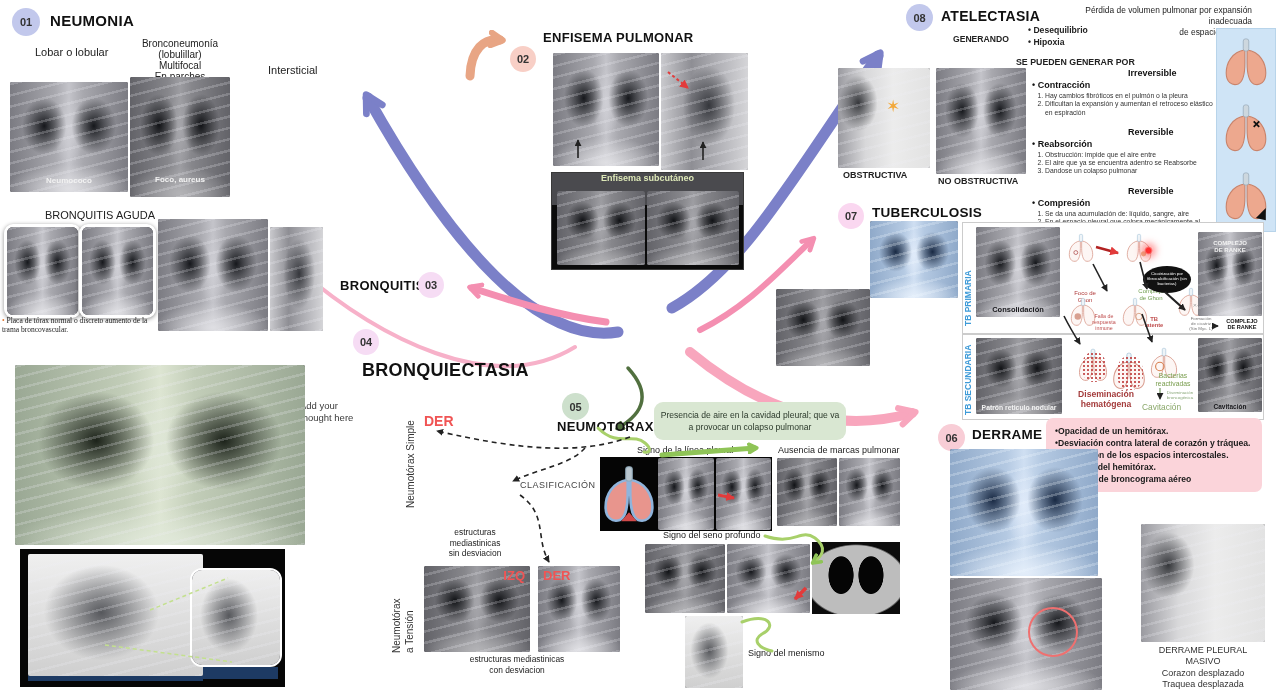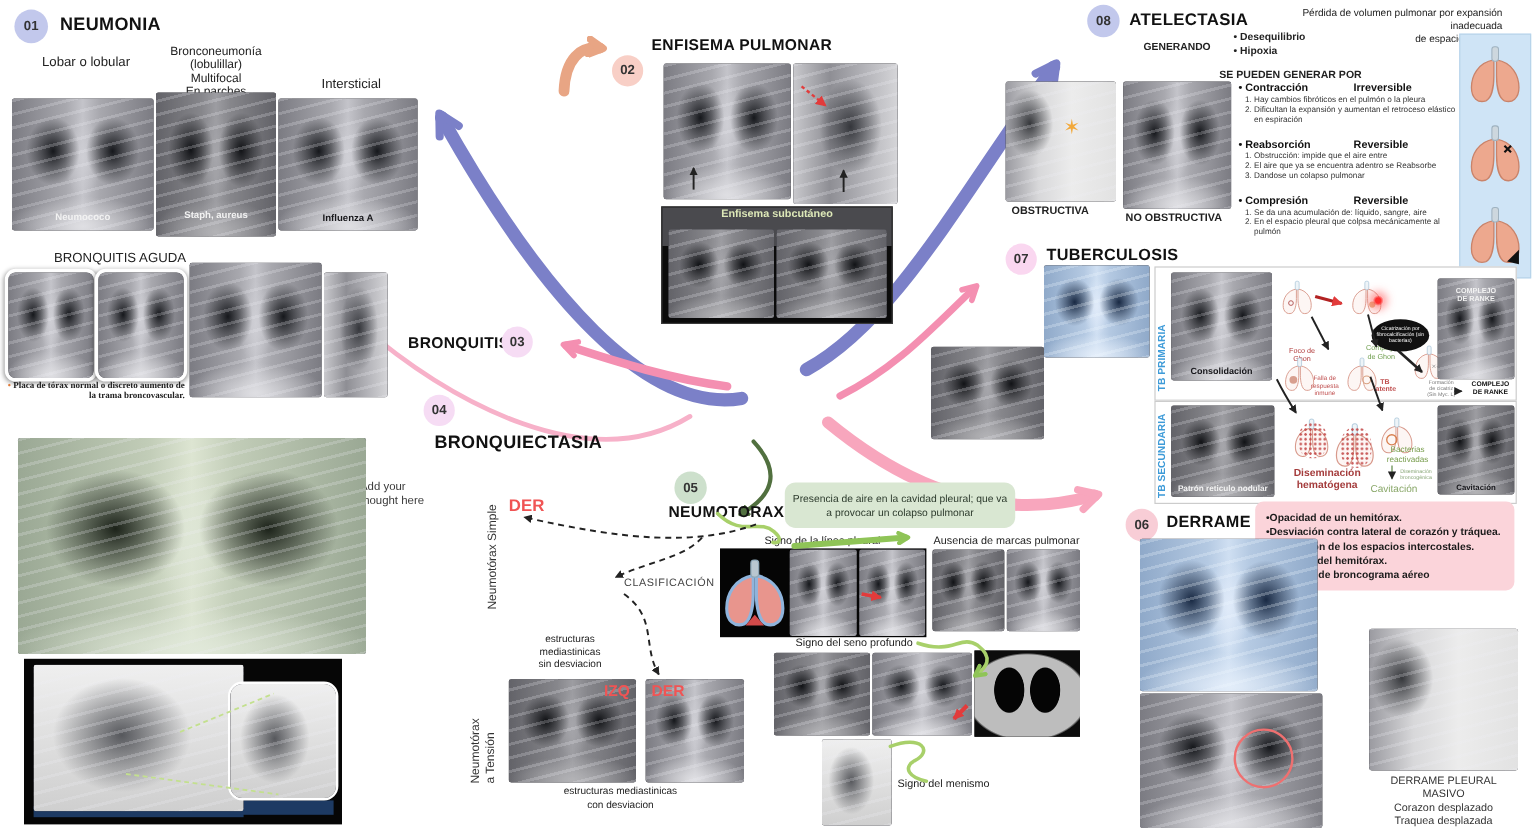--- a/index.html
+++ b/index.html
@@ -50,21 +50,21 @@
   .ct{position:absolute;background:#0a0a0a;overflow:hidden;z-index:2;}
   .ct::before{content:"";position:absolute;inset:0;background:
     radial-gradient(ellipse 24% 44% at 33% 46%, #050505 0 58%, transparent 61%),
     radial-gradient(ellipse 24% 44% at 67% 46%, #050505 0 58%, transparent 61%),
     radial-gradient(ellipse 84% 74% at 50% 54%, #bdbdbd 0 66%, #0c0c0c 69%);}
   .cap{position:absolute;left:0;right:0;text-align:center;font-weight:bold;z-index:3;}
   .cap--w{color:#f2f2f2;} .cap--b{color:#16161a;}
   .vert{writing-mode:vertical-rl;transform:rotate(180deg);z-index:2;}
   
   .mech-head{display:flex;font-weight:bold;font-size:9px;color:#111;}
-  .mech-head .nm{width:96px;} .mech-head .nm::before{content:"\2022  ";}
+  .mech-head .nm{width:96px;margin-top:12px;} .mech-head .nm::before{content:"\2022  ";}
   .mech ol{margin:2px 0 0 0;padding:0 0 0 13px;font-size:6.8px;line-height:1.22;color:#333;}
   .mech ol li{margin:0;}
   .pink-box{background:#fbd4da;border-radius:7px;padding:7px 9px;z-index:2;}
   .pink-box div{font-size:8.6px;font-weight:bold;color:#1a1a1a;line-height:1.4;}
   .pink-box div::before{content:"\2022 ";}
   .green-box{background:#d9e7d2;border-radius:9px;z-index:2;display:flex;align-items:center;
              justify-content:center;text-align:center;font-size:8.6px;color:#2c3a2c;line-height:1.45;}
   .speck{background-image:radial-gradient(#c04040 .8px, transparent 1.3px);background-size:4px 4px;
          opacity:.85;border-radius:45%;z-index:3;}
   .glow-dot{border-radius:50%;background:radial-gradient(circle,#ff2f2f 0 35%, rgba(255,47,47,.15) 80%);
@@ -179,40 +179,37 @@
 <div class="abs z2" style="left:35px;top:46px;font-size:11px;">Lobar o lobular</div>
 <div class="abs z2 pre" style="left:138px;top:38px;width:84px;font-size:10px;text-align:center;line-height:1.1;">Bronconeumonía
 (lobulillar)
 Multifocal
 En parches</div>
 <div class="abs z2" style="left:268px;top:64px;font-size:11px;">Intersticial</div>
 <div class="xr" style="left:10px;top:82px;width:118px;height:110px;">
   <span class="cap cap--w" style="bottom:7px;font-size:8px;">Neumococo</span>
 </div>
 <div class="xr xr--dark" style="left:130px;top:77px;width:100px;height:120px;">
-  <span class="cap cap--w" style="bottom:13px;font-size:8px;">Staph, aureus</span>
-</div>
-<div class="xr" style="left:232px;top:82px;width:116px;height:110px;">
-  <span class="cap cap--b" style="bottom:6px;font-size:8px;">Influenza A</span>
+  <span class="cap cap--w" style="bottom:13px;font-size:8px;">Foco, aureus</span>
 </div>
 
 <div class="abs z2" style="left:45px;top:209px;font-size:11px;color:#222;">BRONQUITIS AGUDA</div>
 <div class="xr xr--round" style="left:4px;top:224px;width:71px;height:88px;"></div>
 <div class="xr xr--round" style="left:79px;top:224px;width:71px;height:88px;"></div>
-<div class="abs z2" style="left:2px;top:316px;width:152px;font-family:'Liberation Serif',serif;font-weight:bold;
-            font-size:7.5px;text-align:right;line-height:1.25;color:#222;">
+<div class="abs z2" style="left:2px;top:316px;width:152px;font-family:'Liberation Serif',serif;font-weight:normal;
+            font-size:7.5px;text-align:left;line-height:1.25;color:#222;">
   <span style="color:#e07b39;">• </span><span>Placa de tórax normal o discreto aumento de la trama broncovascular.</span>
 </div>
 <div class="xr" style="left:158px;top:219px;width:110px;height:112px;"></div>
 <div class="xr xr--lat" style="left:270px;top:227px;width:53px;height:104px;"></div>
 
 <div class="abs sec-title" style="left:340px;top:278px;font-size:13px;">BRONQUITIS</div>
 <div class="abs badge" style="left:418px;top:272px;width:26px;height:26px;background:#f6dcf4;">03</div>
 <div class="abs badge" style="left:353px;top:329px;width:26px;height:26px;background:#f6dcf4;">04</div>
-<div class="abs sec-title" style="left:322px;top:360px;font-size:15px;padding-left:40px;">BRONQUIECTASIA</div>
+<div class="abs sec-title" style="left:322px;top:360px;font-size:18px;padding-left:40px;">BRONQUIECTASIA</div>
 <div class="abs z2 pre" style="left:300px;top:400px;font-size:9.5px;color:#3a3a3a;line-height:1.3;">Add your
 thought here</div>
 <div class="xr xr--green" style="left:15px;top:365px;width:290px;height:180px;"></div>
 <div class="abs z2" style="left:20px;top:549px;width:265px;height:138px;background:#060606;">
   <div class="xr xr--pale" style="left:8px;top:5px;width:175px;height:122px;"></div>
   <div class="xr xr--pale" style="left:170px;top:19px;width:88px;height:95px;border-radius:12px;border:2px solid #fff;"></div>
   <div class="abs" style="left:8px;top:123px;width:175px;height:9px;background:#1d3a63;"></div>
   <div class="abs" style="left:170px;top:118px;width:88px;height:12px;background:#1d3a63;"></div>
 </div>
 

